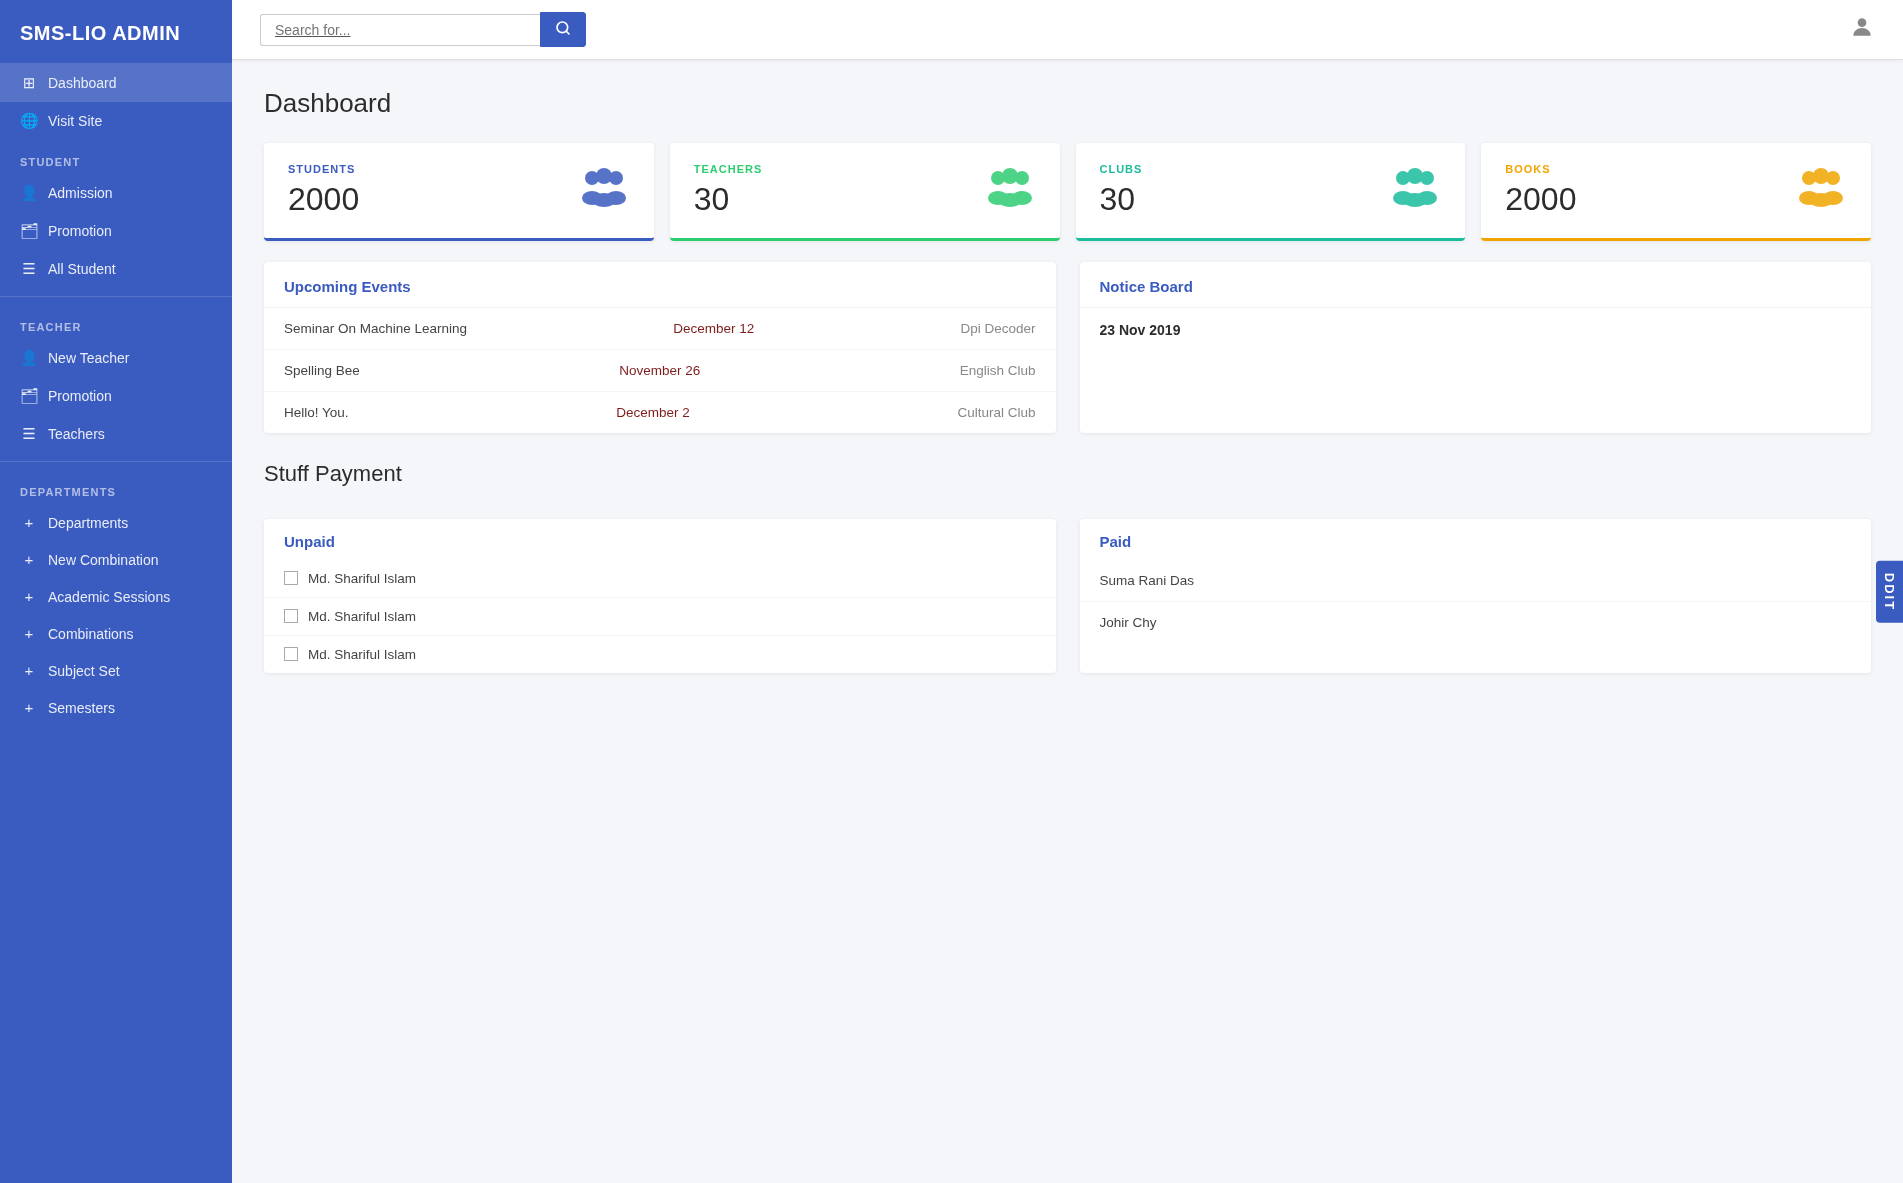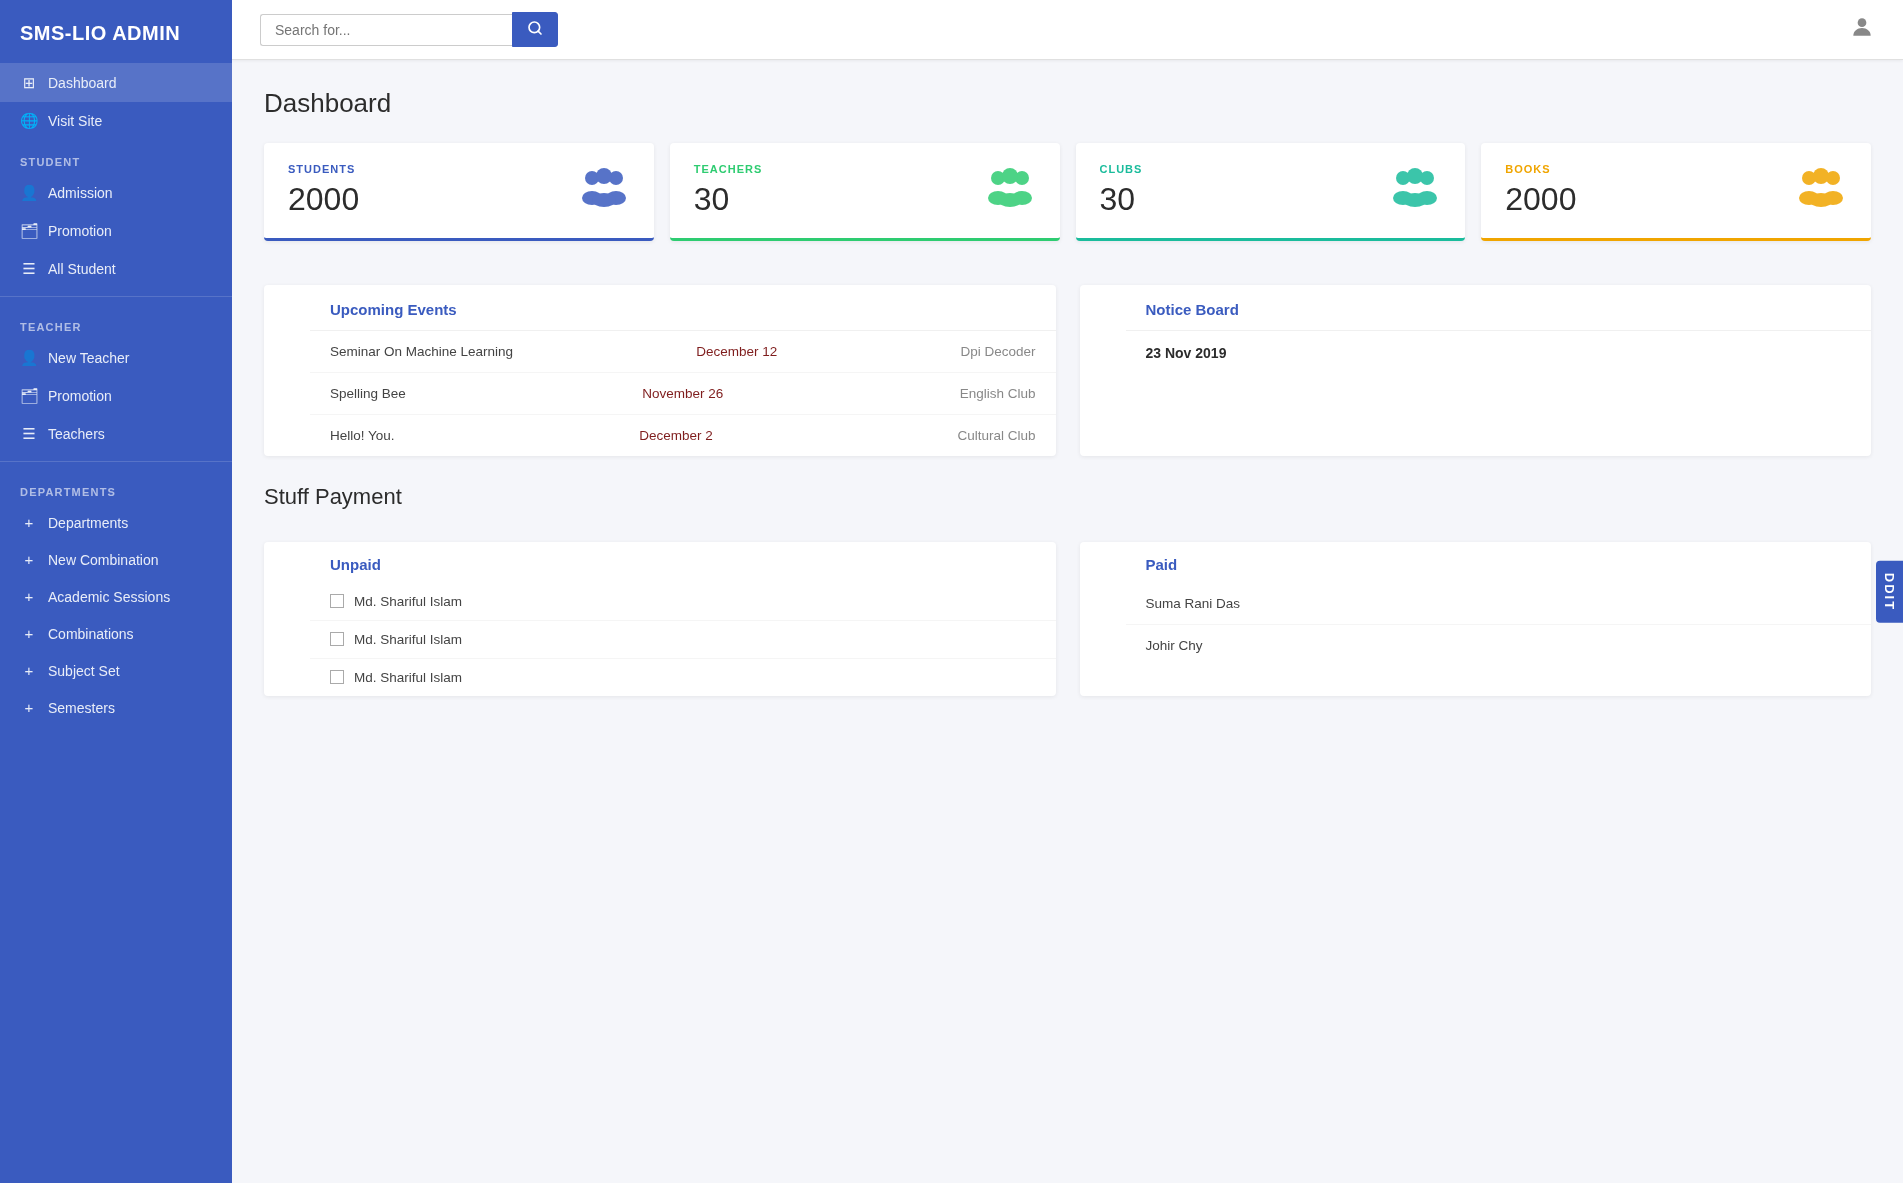--- a/index.html
+++ b/index.html
@@ -69,22 +69,23 @@
       align-items: center;
       gap: 0;
     }
     #search-input {
       border: 1px solid #ccc;
       border-right: none;
       padding: 7px 14px;
       font-size: 14px;
       outline: none;
       border-radius: 3px 0 0 3px;
-      width: 252px;
+      width: 280px;
       color: #555;
+      text-decoration: underline;
     }
     #search-button {
       background: #3a5bbf;
       border: 1px solid #3a5bbf;
       color: #fff;
       padding: 7px 14px;
       cursor: pointer;
       border-radius: 0 3px 3px 0;
       font-size: 14px;
     }
@@ -105,21 +106,21 @@
       font-size: 26px;
       font-weight: 400;
       color: #2c2c2c;
       margin-bottom: 24px;
     }
 
     
     .stats-row {
       display: flex;
       gap: 16px;
-      margin-bottom: 44px;
+      margin-bottom: 21px;
     }
     .stat-card {
       background: #fff;
       border-radius: 4px;
       padding: 20px 24px;
       flex: 1;
       display: flex;
       align-items: center;
       justify-content: space-between;
       box-shadow: 0 1px 4px rgba(0,0,0,0.07);
@@ -155,21 +156,21 @@
     .stat-card.teachers .stat-icon { color: #2ecc71; }
     .stat-card.clubs .stat-icon { color: #1abc9c; }
     .stat-card.books .stat-icon { color: #f0a500; }
 
     
     .two-col {
       display: flex;
       gap: 24px;
       margin-bottom: 28px;
     }
-    .two-col > * { flex: 1; padding-left: 46px; }
+    .two-col > * { flex: 1; }
 
     .panel {
       background: #fff;
       border-radius: 4px;
       box-shadow: 0 1px 4px rgba(0,0,0,0.07);
       overflow: hidden;
     }
     .panel-header {
       padding: 16px 20px 12px;
       font-size: 15px;

